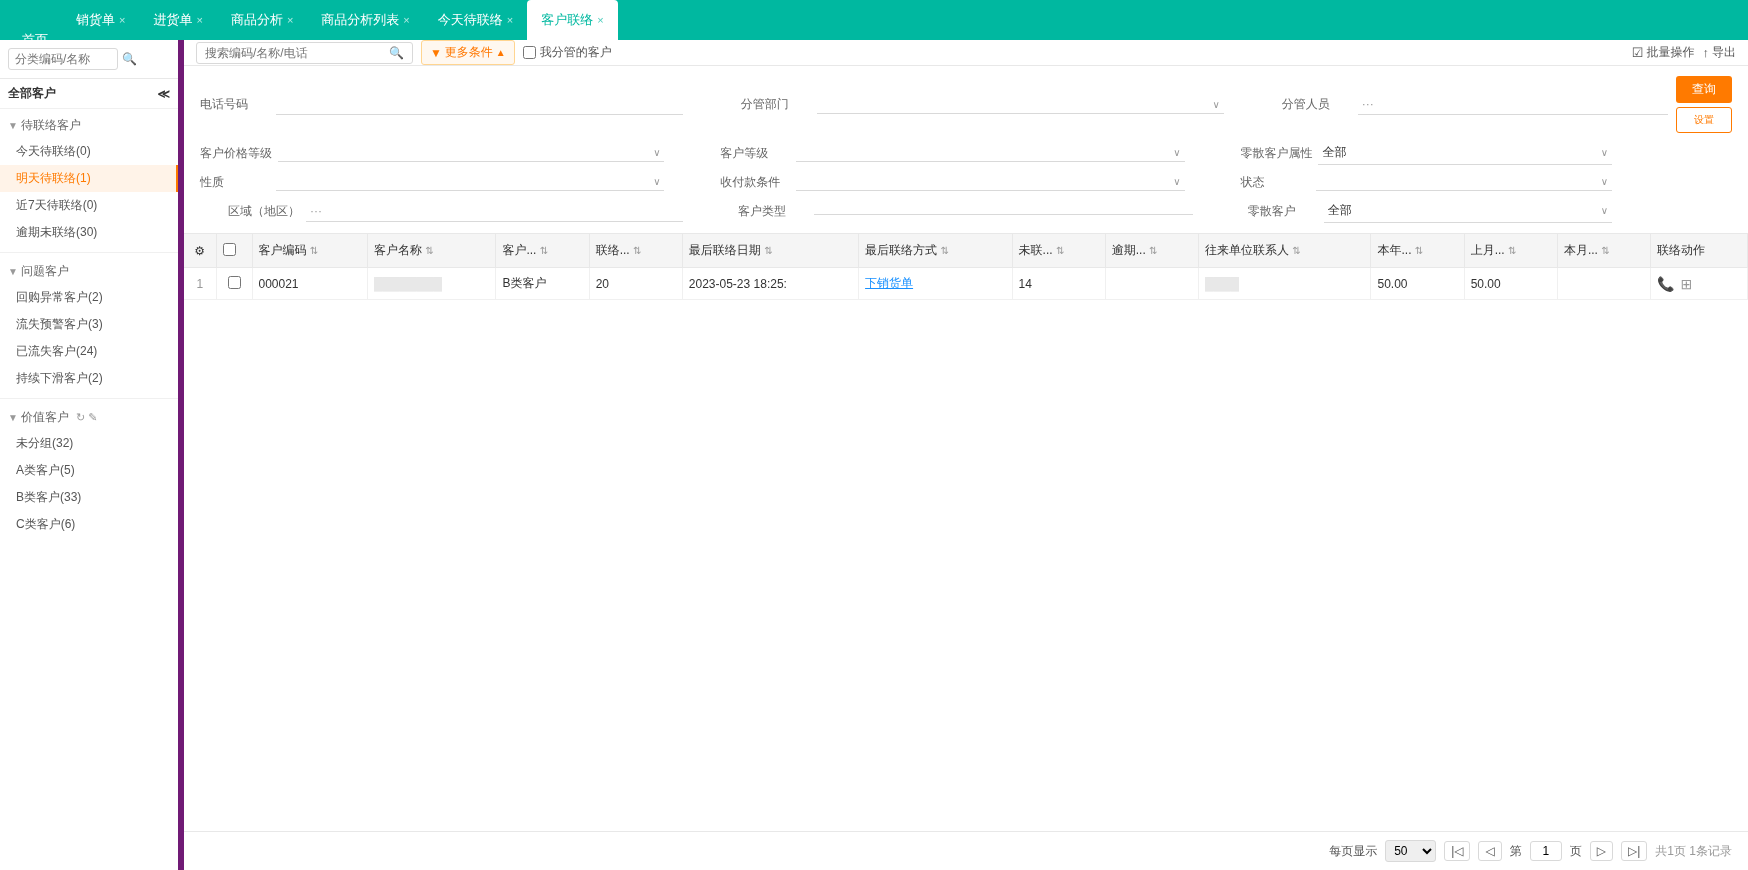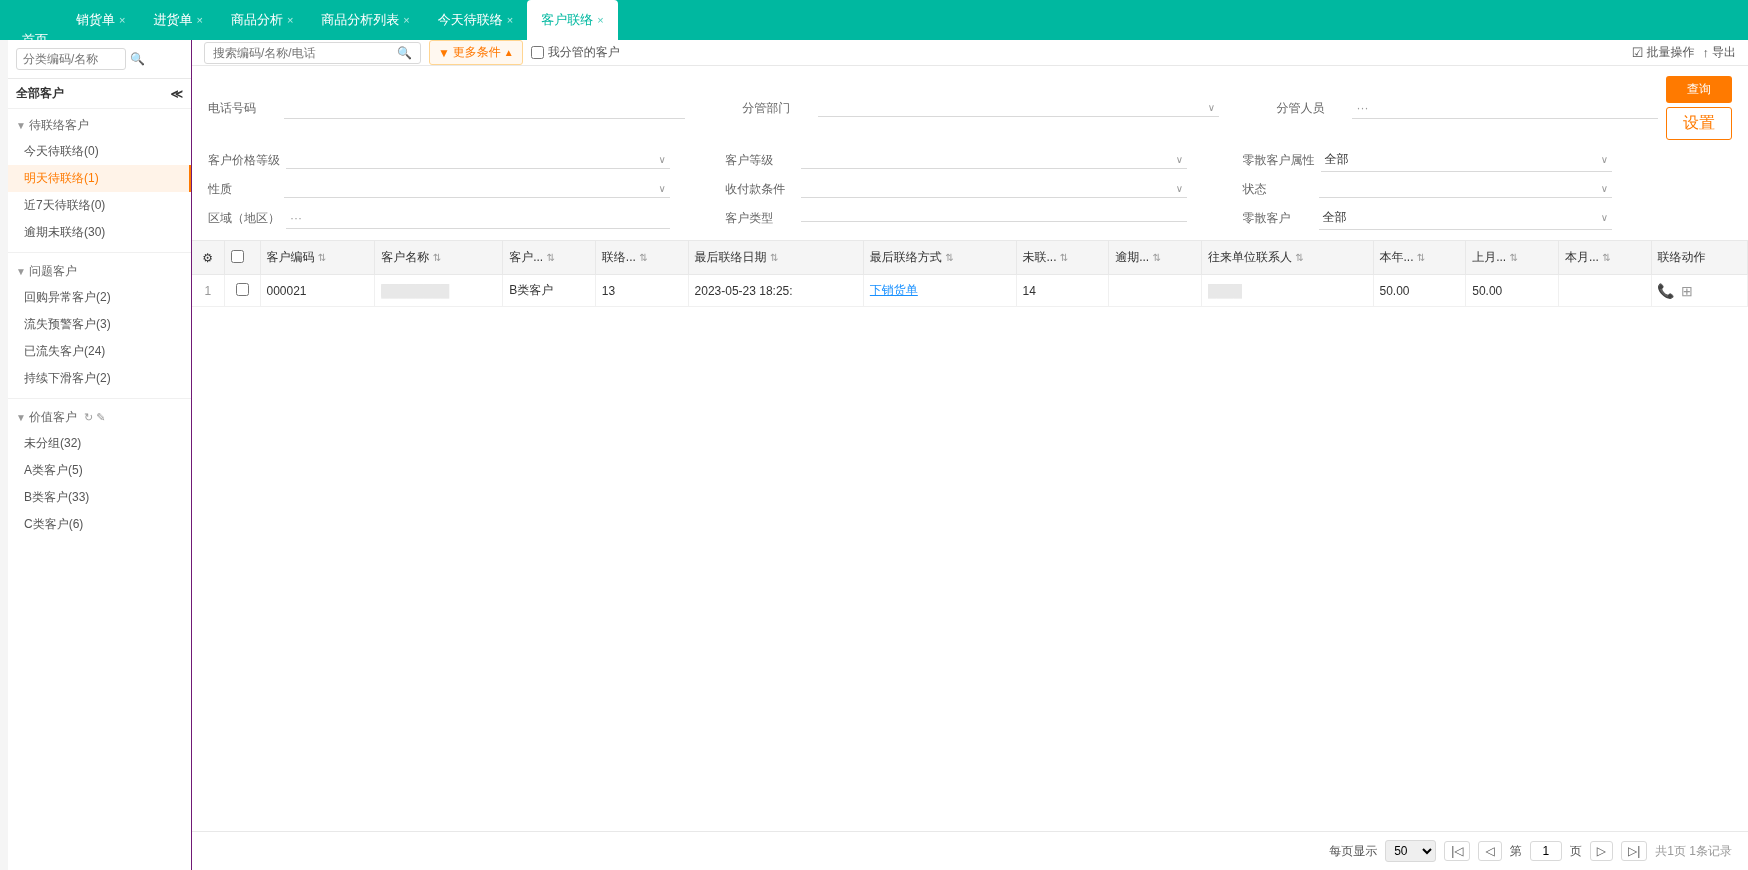--- a/index.html
+++ b/index.html
@@ -9,21 +9,21 @@
     .top-nav { background: #00b8a0; display: flex; align-items: center; height: 40px; padding: 0 8px; }
     .nav-item { color: #fff; padding: 0 14px; height: 40px; line-height: 40px; cursor: pointer; font-size: 13px; white-space: nowrap; display: flex; align-items: center; gap: 4px; }
     .nav-item.active { background: #fff; color: #00b8a0; border-radius: 4px 4px 0 0; }
     .nav-item .close-x { font-size: 11px; opacity: 0.7; cursor: pointer; }
     .nav-home { color: #fff; padding: 17px 14px; height: 22px; line-height: 40px; font-size: 13px; cursor: pointer; }
 
     
     .main-layout { display: flex; height: calc(870px - 40px); }
 
     
-    .sidebar { width: 184px; background: #fff; border-right: 1px solid #701a75; overflow-y: auto; flex-shrink: 0; margin-left: 8px; }
+    .sidebar { width: 184px; background: #fff; border-right: 6px solid #701a75; overflow-y: auto; flex-shrink: 0; }
     .sidebar-search { padding: 8px; display: flex; align-items: center; border-bottom: 1px solid #e8e8e8; }
     .sidebar-search input { border: 1px solid #d9d9d9; border-radius: 3px; padding: 3px 6px; font-size: 12px; width: 110px; outline: none; }
     .sidebar-search .search-btn { margin-left: 4px; cursor: pointer; color: #999; }
     .sidebar-all-customers { padding: 6px 8px 6px 8px; font-weight: bold; color: #333; display: flex; align-items: center; justify-content: space-between; border-bottom: 1px solid #f0f0f0; cursor: pointer; }
     .sidebar-all-customers span { font-size: 12px; }
     .sidebar-group { padding: 4px 0; }
     .sidebar-group-label { padding: 4px 8px; color: #666; font-size: 12px; display: flex; align-items: center; gap: 3px; cursor: pointer; }
     .sidebar-group-label .tri { color: #999; font-size: 10px; }
     .sidebar-item { padding: 5px 8px 5px 16px; color: #555; font-size: 12px; cursor: pointer; white-space: nowrap; overflow: hidden; text-overflow: ellipsis; }
     .sidebar-item.active { background: #fff3e8; color: #ff7a00; border-right: 2px solid #ff7a00; }
@@ -41,28 +41,28 @@
     .filter-btn .arrow { font-size: 10px; }
     .my-customers { display: flex; align-items: center; gap: 4px; font-size: 12px; color: #555; cursor: pointer; }
     .my-customers input[type=checkbox] { cursor: pointer; }
     .toolbar-right { margin-left: auto; display: flex; align-items: center; gap: 8px; }
     .batch-ops { display: flex; align-items: center; gap: 3px; color: #555; font-size: 12px; cursor: pointer; }
     .export-btn { display: flex; align-items: center; gap: 3px; color: #555; font-size: 12px; cursor: pointer; }
 
     
     .filter-panel { background: #fff; padding: 10px 16px; border-bottom: 1px solid #e8e8e8; }
     .filter-row { display: flex; align-items: center; margin-bottom: 8px; gap: 0; }
-    .filter-row:last-child { margin-bottom: 0; }
+    .filter-row:last-child { margin-bottom: 0; margin-left: 28px; }
     .filter-cell { display: flex; align-items: center; flex: 1; min-width: 0; gap: 6px; }
     .filter-label { color: #666; font-size: 12px; white-space: nowrap; min-width: 70px; }
     .filter-input { flex: 1; border: none; border-bottom: 1px solid #d9d9d9; padding: 3px 4px; font-size: 12px; outline: none; background: transparent; }
     .filter-select-wrap { flex: 1; display: flex; align-items: center; border-bottom: 1px solid #d9d9d9; padding: 3px 4px; cursor: pointer; }
     .filter-select-wrap .chev { color: #999; font-size: 10px; margin-left: auto; }
     .action-btn-query { background: #ff7a00; color: #fff; border: none; border-radius: 3px; padding: 5px 16px; font-size: 12px; cursor: pointer; white-space: nowrap; }
-    .action-btn-set { background: #fff; color: #ff7a00; border: 1px solid #ff7a00; border-radius: 3px; padding: 5px 16px; font-size: 16px; cursor: pointer; white-space: nowrap; }
+    .action-btn-set { background: #fff; color: #ff7a00; border: 1px solid #ff7a00; border-radius: 3px; padding: 5px 16px; font-size: 10px; cursor: pointer; white-space: nowrap; }
     .action-btns { display: flex; flex-direction: column; gap: 4px; margin-left: 8px; }
 
     
     .table-area { flex: 1; overflow: auto; background: #fff; margin: 0; }
     table { width: 100%; border-collapse: collapse; font-size: 12px; }
     thead tr { background: #f5f5f5; }
     thead th { padding: 8px 6px; text-align: left; border-bottom: 1px solid #e8e8e8; border-right: 1px solid #e8e8e8; white-space: nowrap; color: #333; font-weight: normal; position: sticky; top: 0; background: #f5f5f5; z-index: 1; }
     tbody tr { border-bottom: 1px solid #f0f0f0; }
     tbody td { padding: 7px 6px; border-right: 1px solid #f0f0f0; white-space: nowrap; color: #333; }
     .th-icon { color: #999; font-size: 10px; cursor: pointer; }
@@ -368,21 +368,21 @@
           <tr>
             <td class="row-num">1</td>
             <td class="row-check">
               <input type="checkbox" style="">
             </td>
             <td>000021</td>
             <td>
               <span style="background:#e8e8e8;color:#e8e8e8;border-radius:2px;">████████</span>
             </td>
             <td>B类客户</td>
-            <td>13</td>
+            <td>20</td>
             <td>2023-05-23 18:25:</td>
             <td>
               <span class="col-link">下销货单</span>
             </td>
             <td>14</td>
             <td></td>
             <td>
               <span style="background:#e8e8e8;color:#e8e8e8;border-radius:2px;">████</span>
             </td>
             <td>50.00</td>

